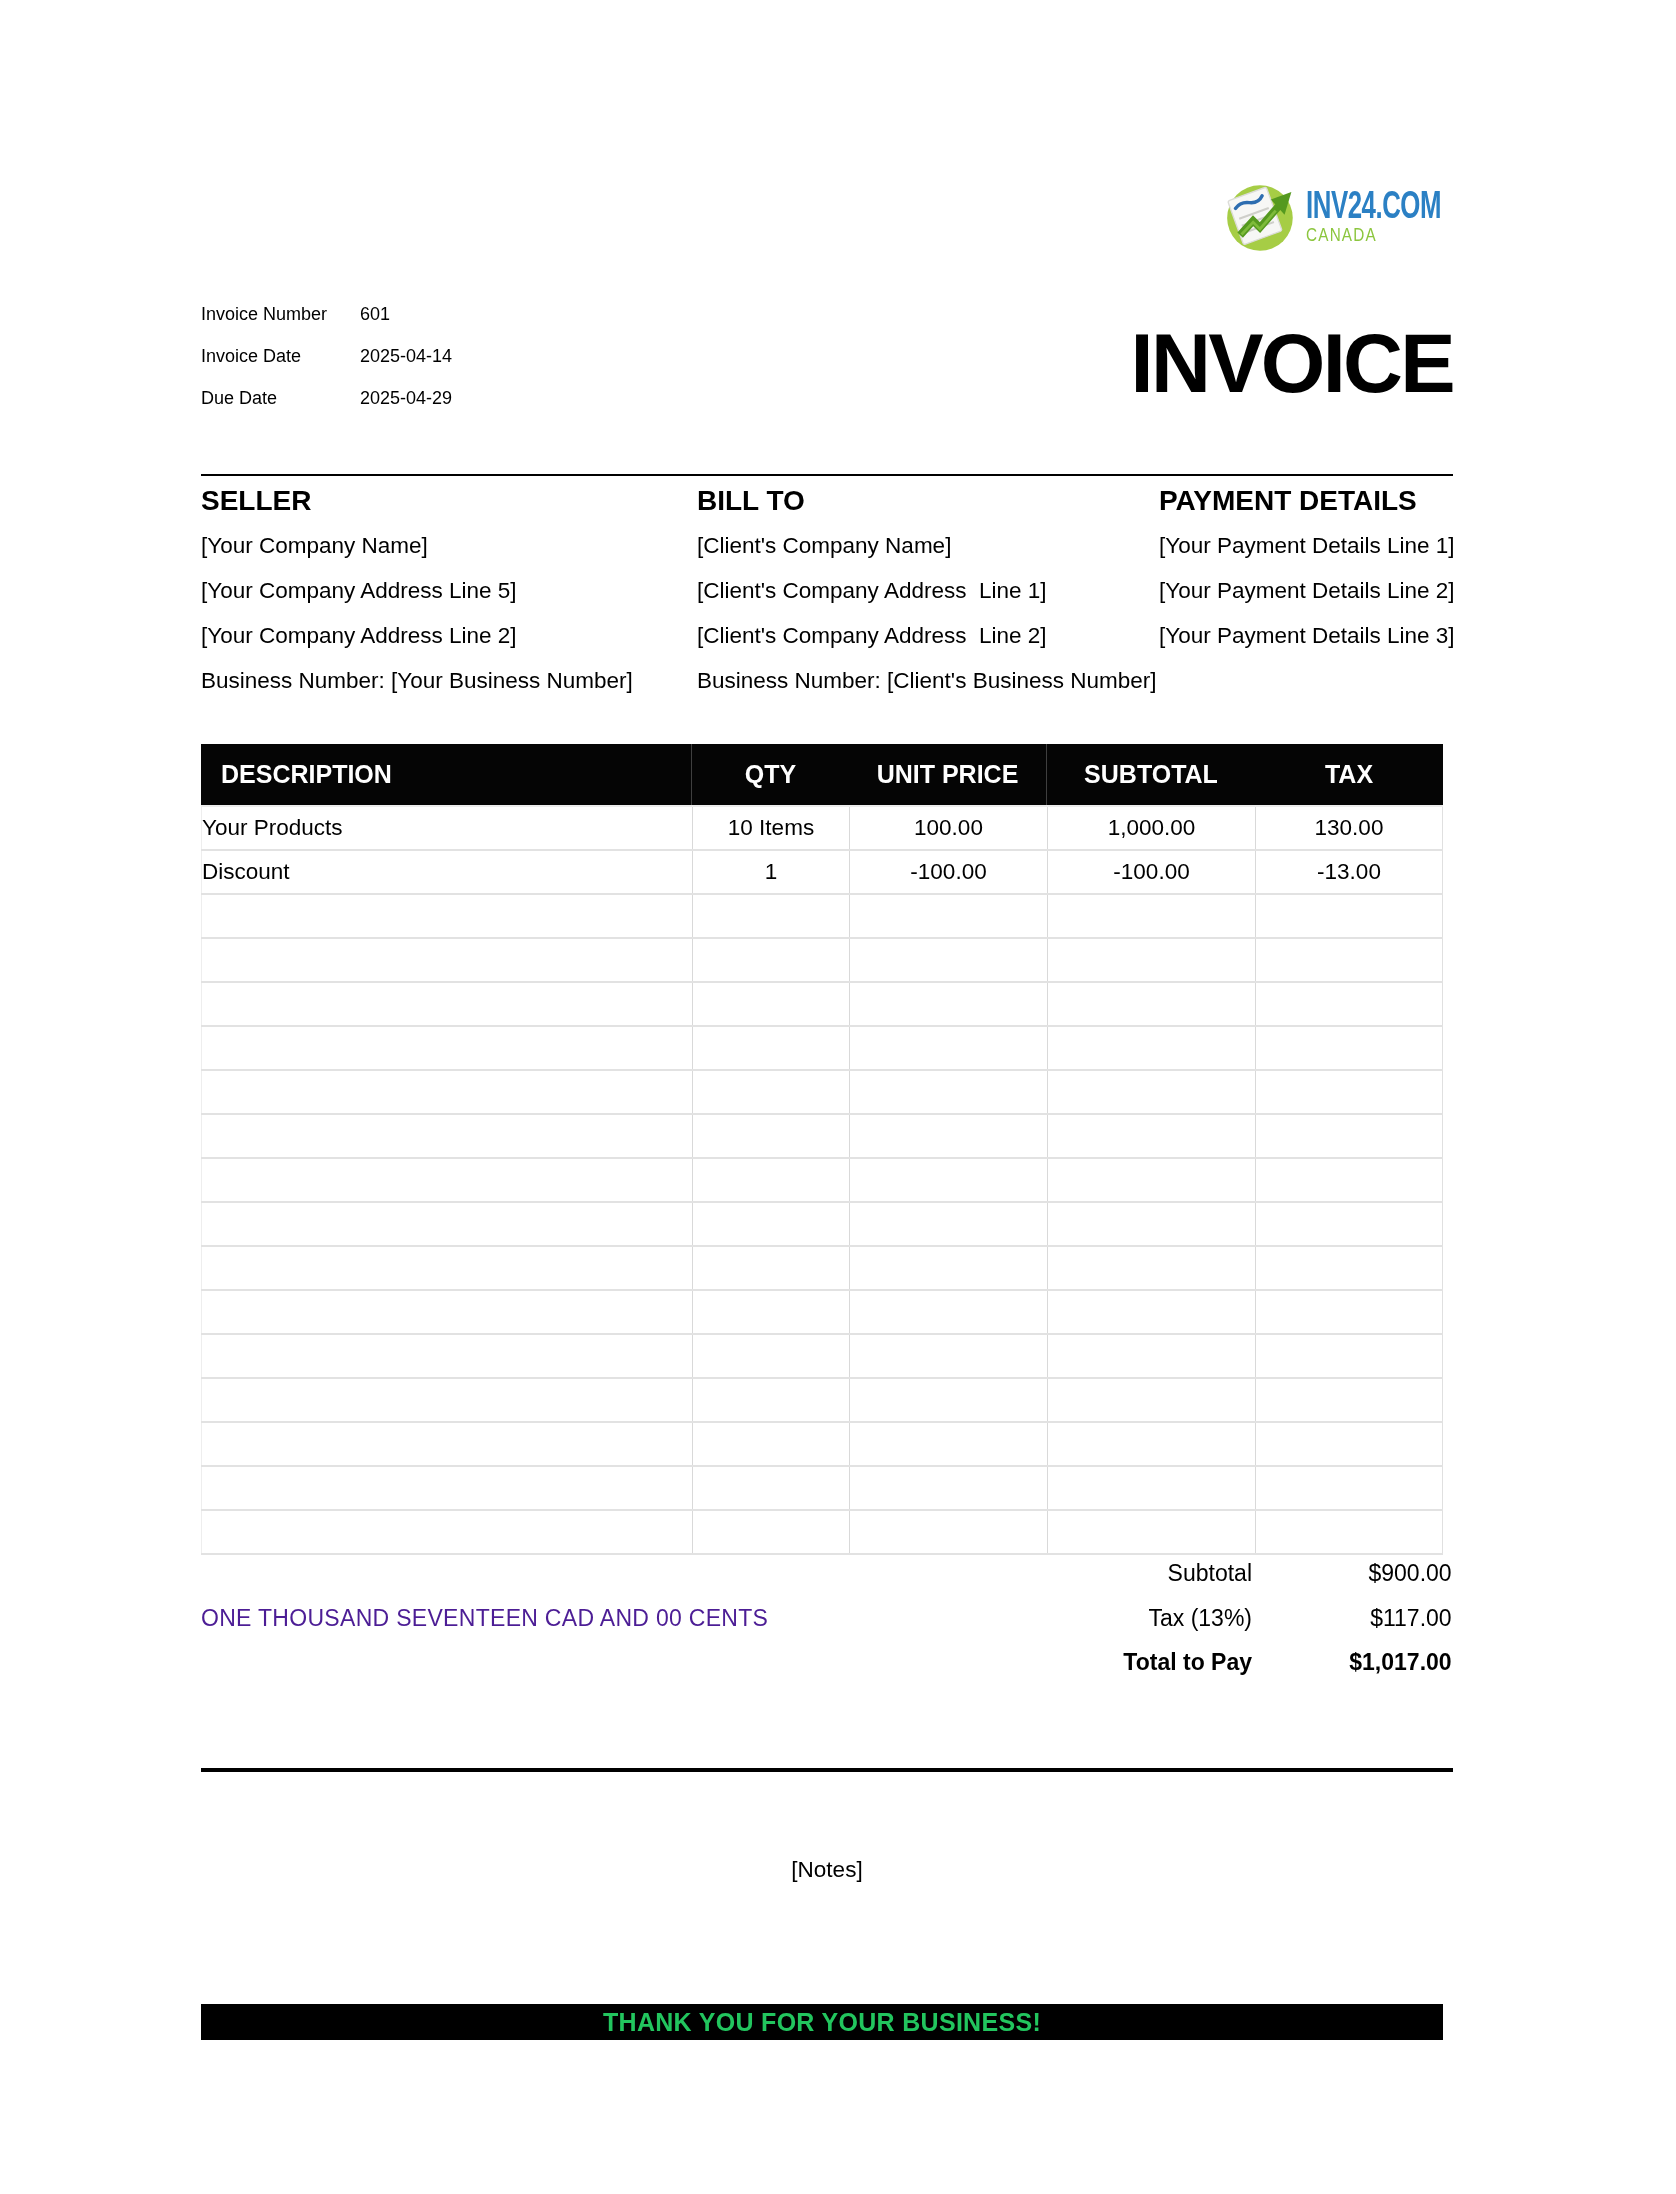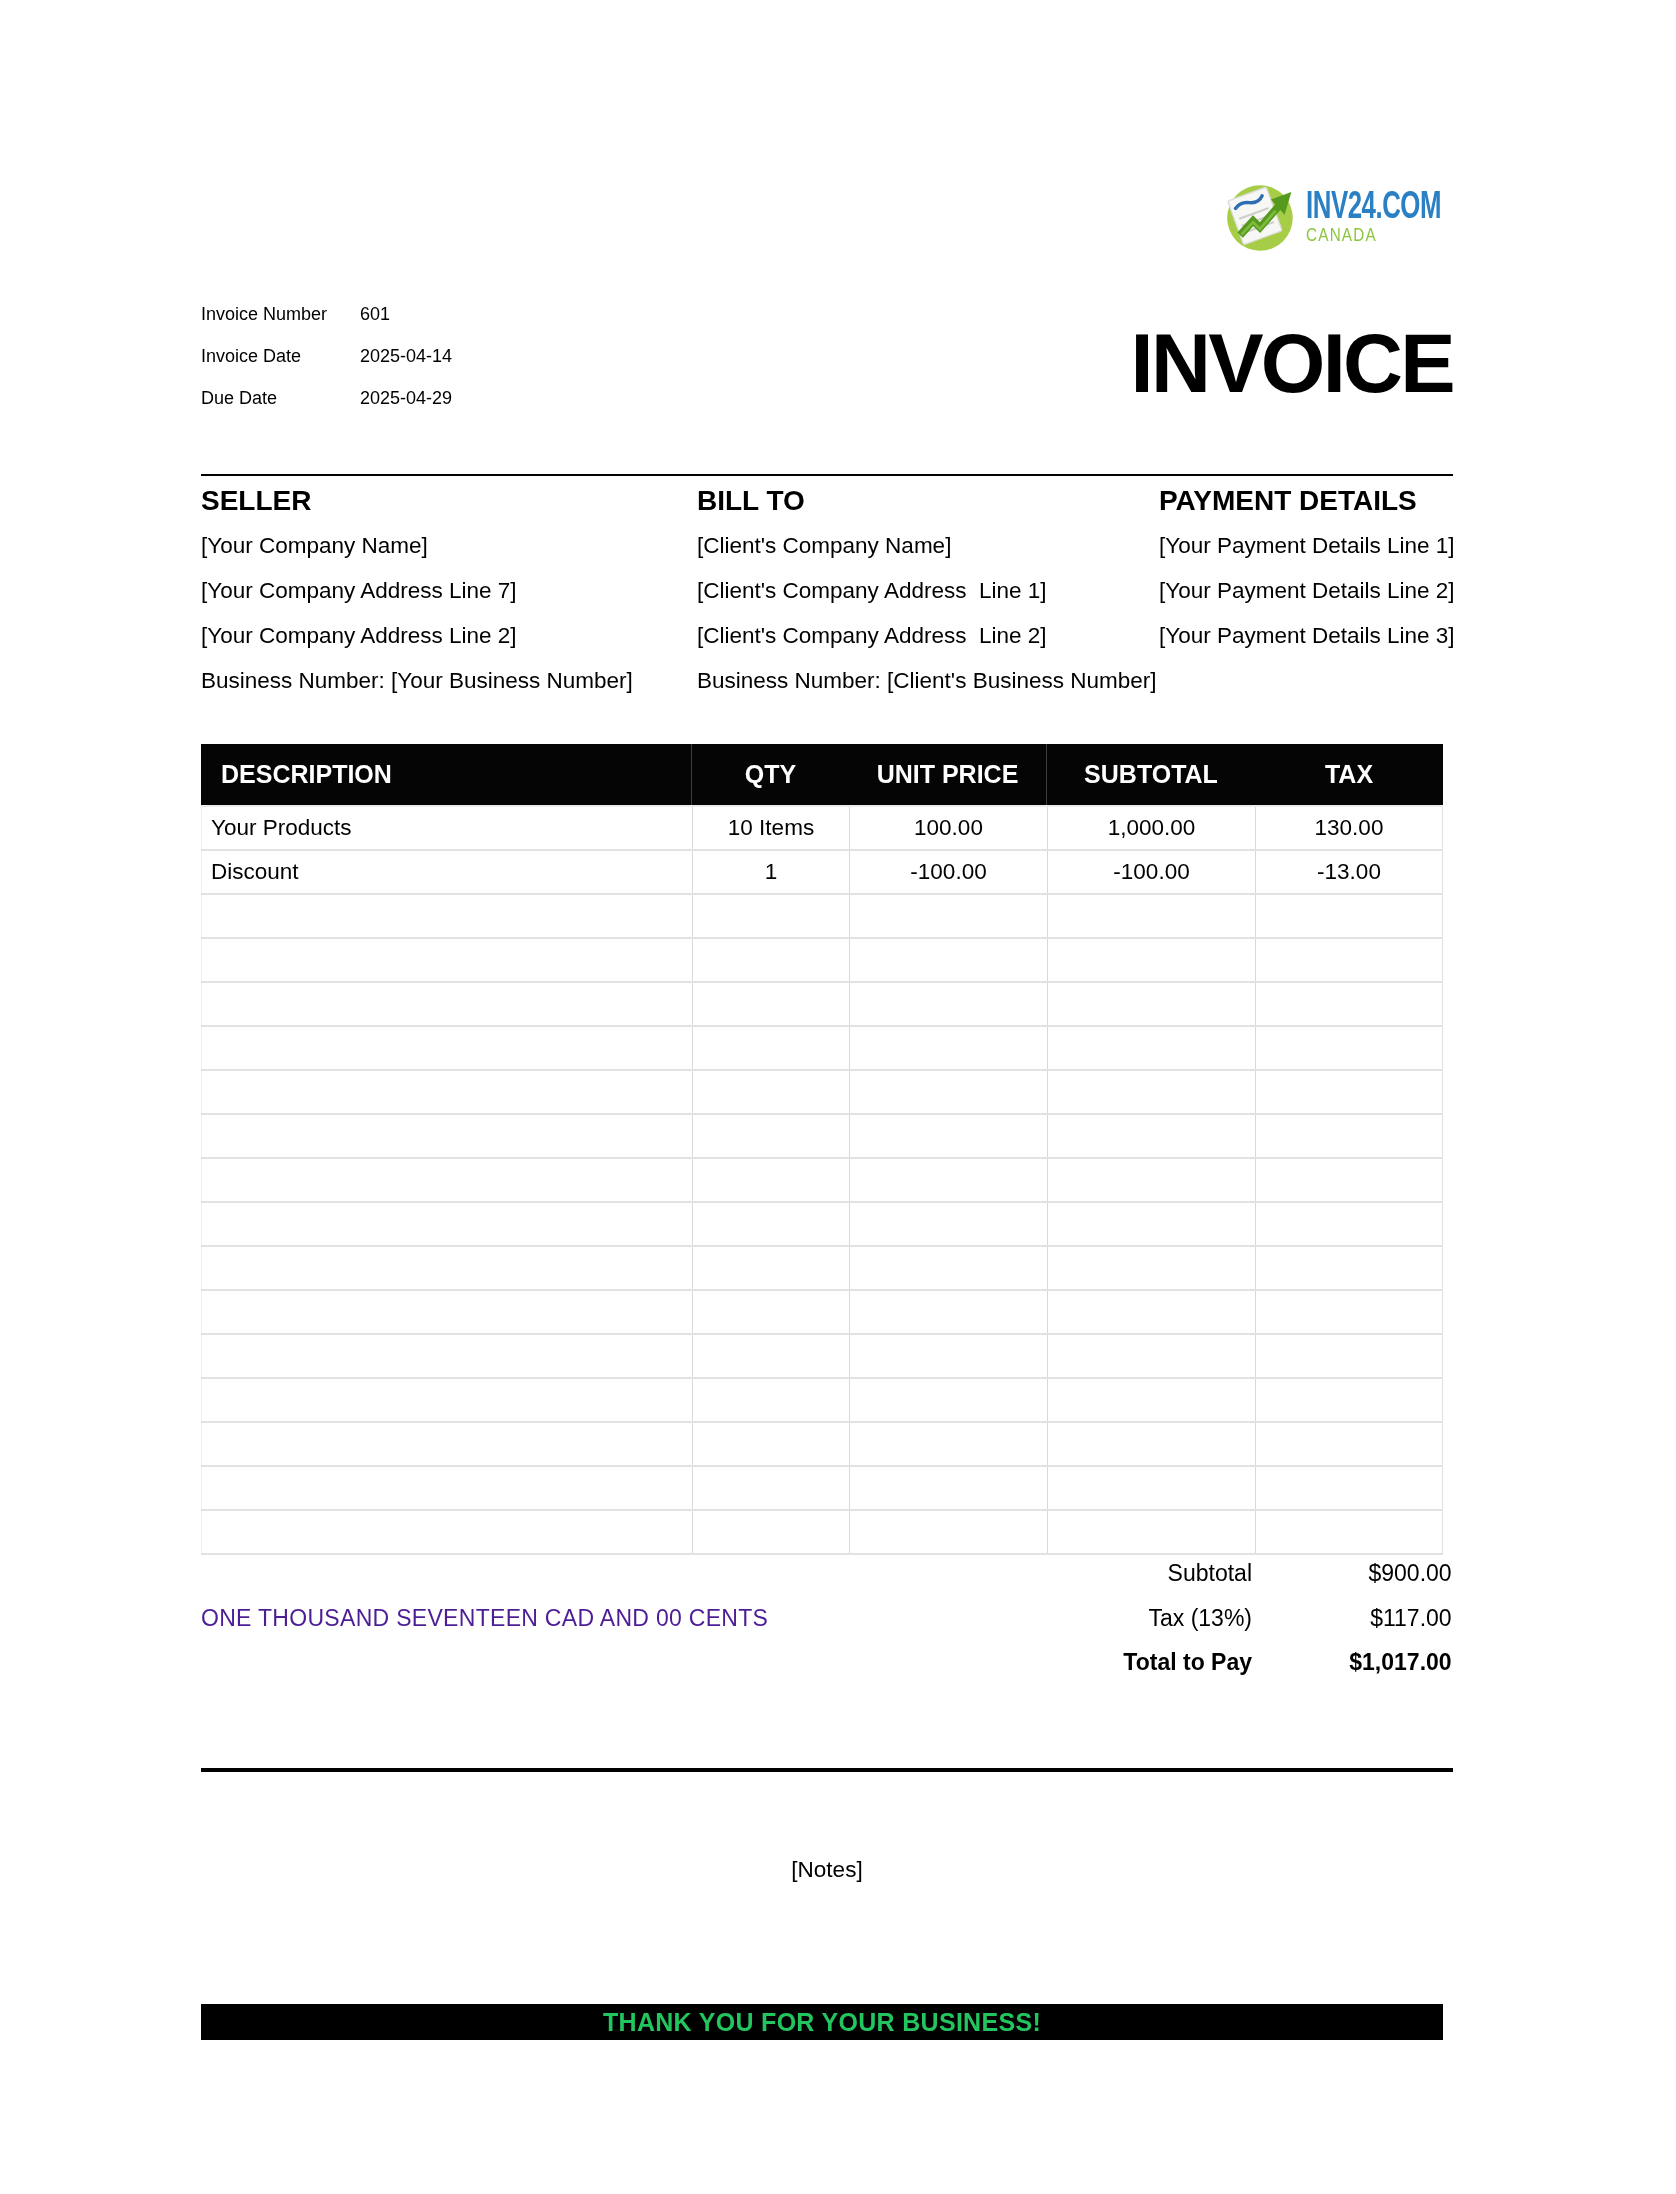--- a/index.html
+++ b/index.html
@@ -53,21 +53,21 @@
   
   .items { position:absolute; top:744px; left:201px; width:1242px; }
   .thead { display:flex; height:61px; background:#050505; color:#fff; font-weight:bold; font-size:25px; }
   .th { display:flex; align-items:center; justify-content:center; }
   .th.c0 { justify-content:flex-start; padding-left:20px; }
   .th.c0 { border-right:1.4px solid #3f3f3f; }
   .th.c2 { border-right:1.4px solid #3f3f3f; }
   .tbody { border-top:2px solid #ececec; }
   .trow { display:flex; height:44px; border-bottom:2px solid #e2e2e2; }
   .td { display:flex; align-items:center; justify-content:center; font-size:22.5px; border-left:1.4px solid #d9d9d9; }
-  .td.c0 { justify-content:flex-start; padding-left:9px; border-left:1.4px solid #eeeeee; }
+  .td.c0 { justify-content:flex-start; border-left:1.4px solid #eeeeee; }
   .td.c4 { border-right:1.4px solid #e0e0e0; }
   .c0 { width:491px; } .c1 { width:157px; } .c2 { width:198px; } .c3 { width:208px; } .c4 { width:188px; }
 
   
   .t-row { position:absolute; left:201px; width:1252px; height:30px; line-height:30px; font-size:23px; }
   .t-subtotal { top:1558px; }
   .t-tax { top:1603px; }
   .t-total { top:1647px; }
   .t-label { position:absolute; right:201px; white-space:nowrap; }
   .t-value { position:absolute; right:1.4px; white-space:nowrap; }
@@ -122,21 +122,21 @@
     </div>
   </div>
 
   <h1 class="title">INVOICE</h1>
 
   <div class="rule rule-top"></div>
 
   <section class="party party-seller">
     <h2>SELLER</h2>
     <div class="party-line">[Your Company Name]</div>
-    <div class="party-line">[Your Company Address Line 7]</div>
+    <div class="party-line">[Your Company Address Line 5]</div>
     <div class="party-line">[Your Company Address Line 2]</div>
     <div class="party-line">Business Number: [Your Business Number]</div>
   </section>
 
   <section class="party party-billto">
     <h2>BILL TO</h2>
     <div class="party-line">[Client's Company Name]</div>
     <div class="party-line">[Client's Company Address  Line 1]</div>
     <div class="party-line">[Client's Company Address  Line 2]</div>
     <div class="party-line">Business Number: [Client's Business Number]</div>

